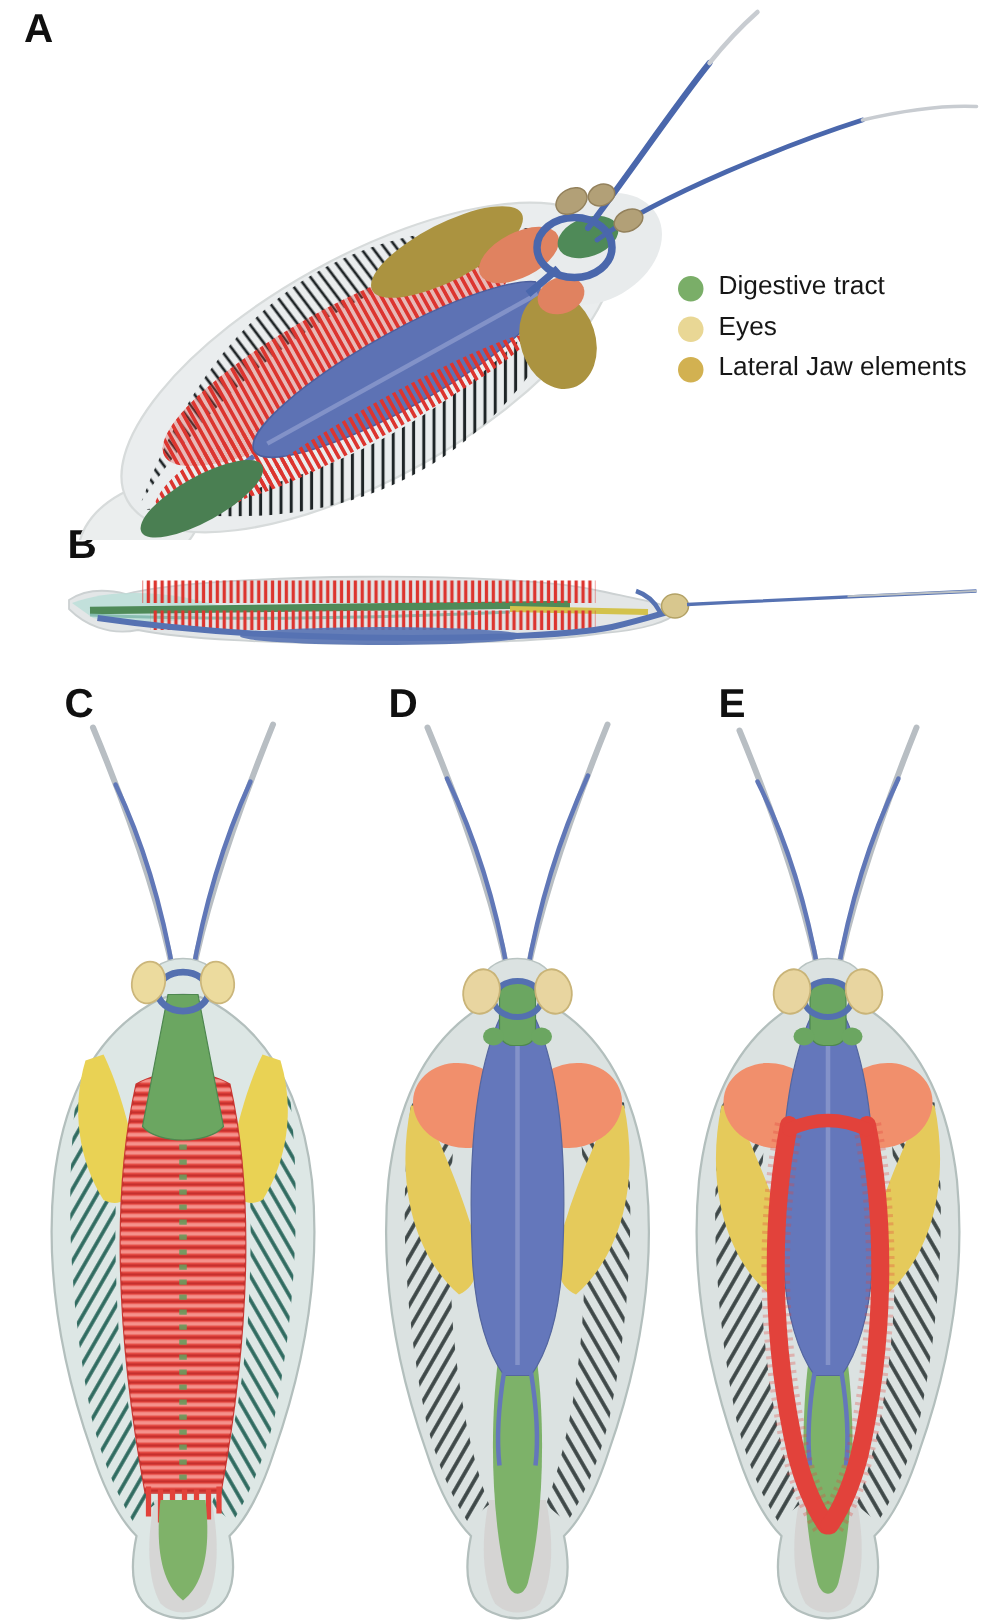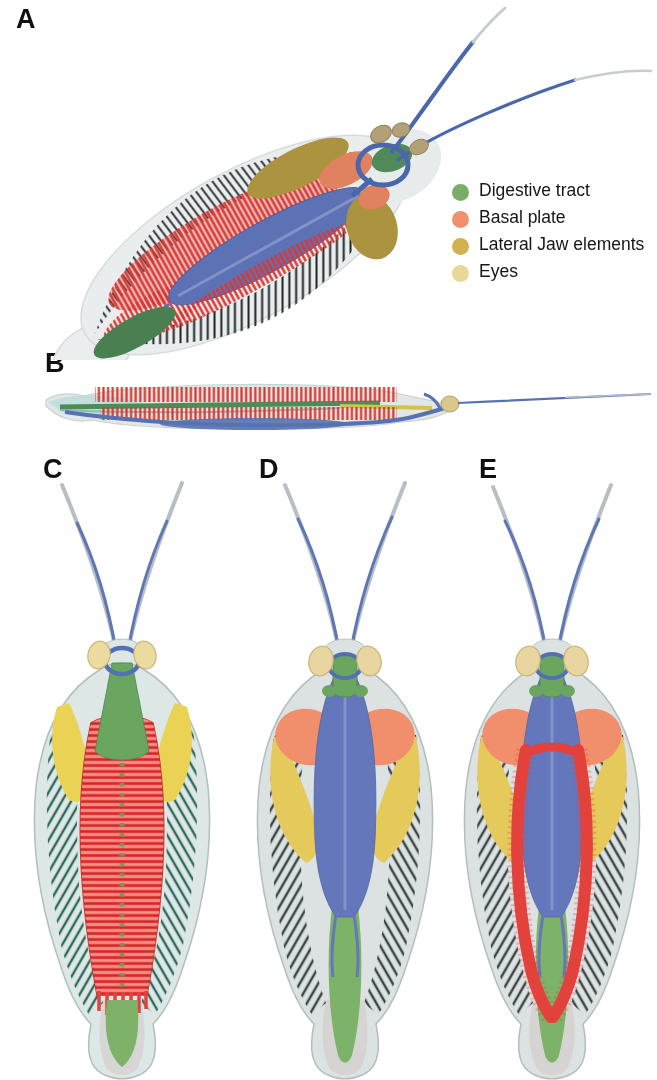--- a/index.html
+++ b/index.html
@@ -22,30 +22,26 @@
   <div class="panel-label" style="left:43px;top:456px;">C</div>
   <div class="panel-label" style="left:259px;top:456px;">D</div>
   <div class="panel-label" style="left:479px;top:456px;">E</div>
 
   <div class="legend">
     <div class="legend-row">
       <span class="legend-dot" style="background: rgb(122, 174, 104);"></span>
       <span class="legend-text">Digestive tract</span>
     </div>
     <div class="legend-row">
-      <span class="legend-dot" style="background: rgb(240, 144, 110);"></span>
-      <span class="legend-text">Basal plate</span>
+      <span class="legend-dot" style="background: rgb(233, 215, 149);"></span>
+      <span class="legend-text">Eyes</span>
     </div>
     <div class="legend-row">
       <span class="legend-dot" style="background: rgb(210, 177, 81);"></span>
       <span class="legend-text">Lateral Jaw elements</span>
-    </div>
-    <div class="legend-row">
-      <span class="legend-dot" style="background: rgb(233, 215, 149);"></span>
-      <span class="legend-text">Eyes</span>
     </div>
   </div>
 
   <svg class="figsvg" style="left:0;top:0;" width="657" height="360" viewBox="0 0 657 360">
     <defs>
       <pattern id="pa-comb-top" width="6.4" height="6.4" patternUnits="userSpaceOnUse" patternTransform="rotate(-8)">
         <line x1="3.2" y1="0" x2="3.2" y2="6.4" stroke="#1e2426" stroke-width="1.8"></line>
       </pattern>
       <pattern id="pa-comb-bot" width="6.8" height="6.8" patternUnits="userSpaceOnUse" patternTransform="rotate(29)">
         <line x1="3.4" y1="0" x2="3.4" y2="6.8" stroke="#1e2426" stroke-width="2"></line>

